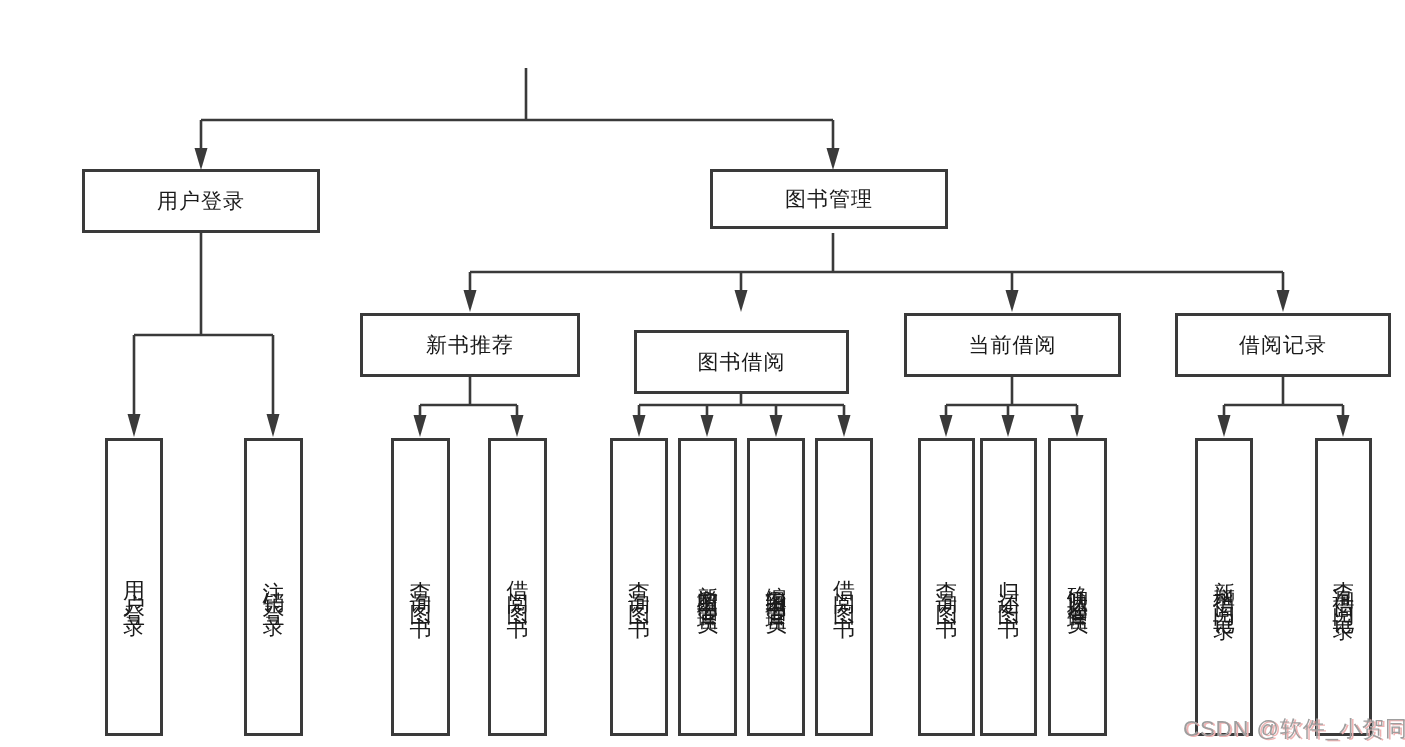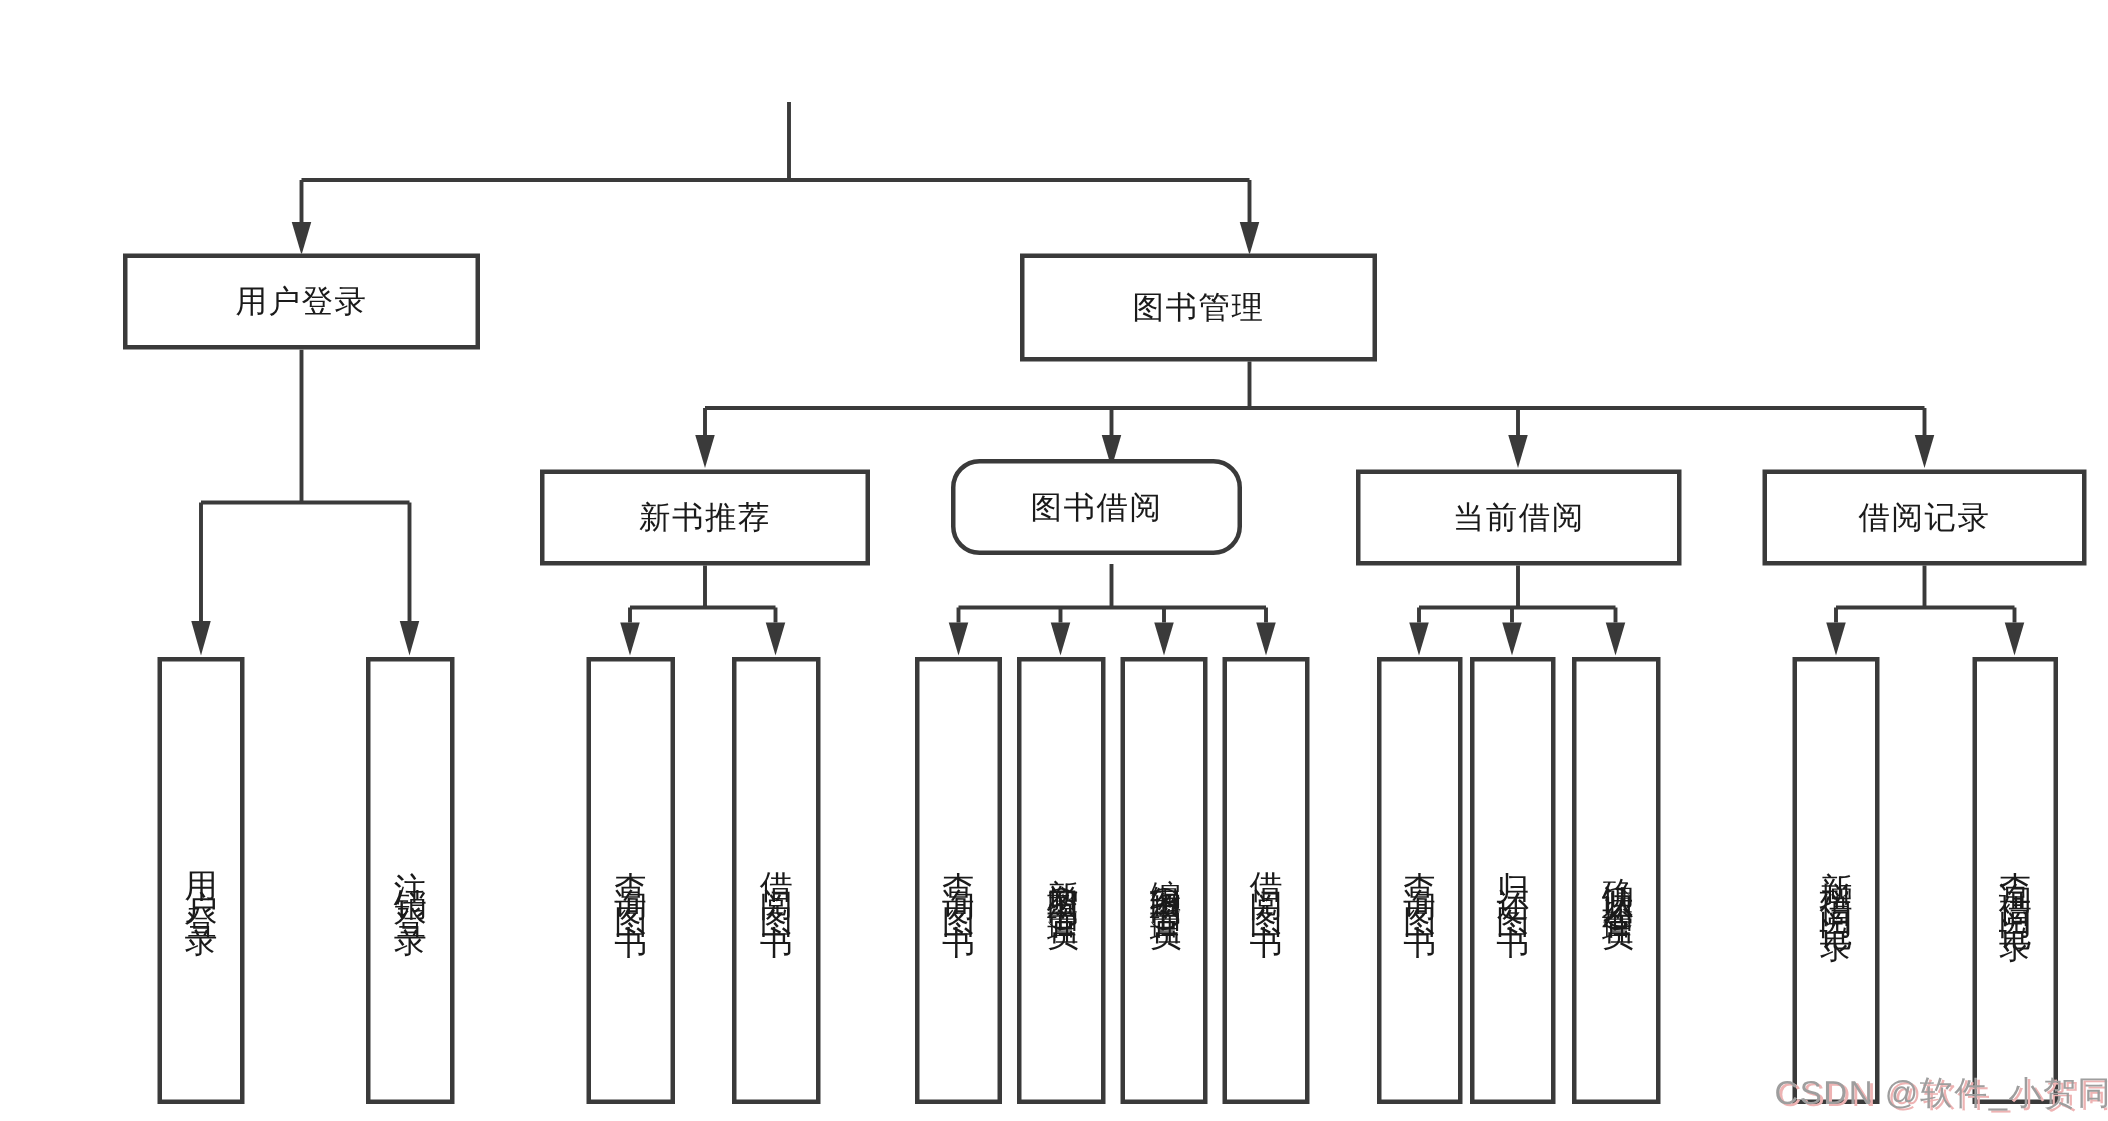--- a/index.html
+++ b/index.html
@@ -93,24 +93,24 @@
 
     <g>
       <path class="stroke" d="M1283 376 V405 M1224 405 H1343 M1224 405 V415 M1343 405 V415"></path>
       <polygon class="head" points="1217.5,415 1230.5,415 1224,437"></polygon>
       <polygon class="head" points="1336.5,415 1349.5,415 1343,437"></polygon>
     </g>
   </svg>
 
 
   <div class="box" style="left:82px;top:169px;width:238px;height:64px;">用户登录</div>
-  <div class="box" style="left:680px;top:169px;width:238px;height:72px;">图书管理</div>
+  <div class="box" style="left:710px;top:169px;width:238px;height:60px;">图书管理</div>
 
   <div class="box" style="left:360px;top:313px;width:220px;height:64px;text-align:center;">新书推荐</div>
-  <div class="box" style="left:634px;top:306px;width:194px;height:64px;border-radius:19px;">图书借阅</div>
+  <div class="box" style="left:634px;top:330px;width:215px;height:64px;">图书借阅</div>
   <div class="box" style="left:904px;top:313px;width:217px;height:64px;">当前借阅</div>
   <div class="box" style="left:1175px;top:313px;width:216px;height:64px;">借阅记录</div>
 
   <div class="box leaf ls-4" style="left:105px;top:438px;width:58px;height:298px;">用户登录</div>
   <div class="box leaf ls-4" style="left:244px;top:438px;width:59px;height:298px;">注销登录</div>
 
   <div class="box leaf ls-4" style="left:391px;top:438px;width:59px;height:298px;">查询图书</div>
   <div class="box leaf ls-4" style="left:488px;top:438px;width:59px;height:298px;">借阅图书</div>
 
   <div class="box leaf ls-4" style="left:610px;top:438px;width:58px;height:298px;">查询图书</div>

